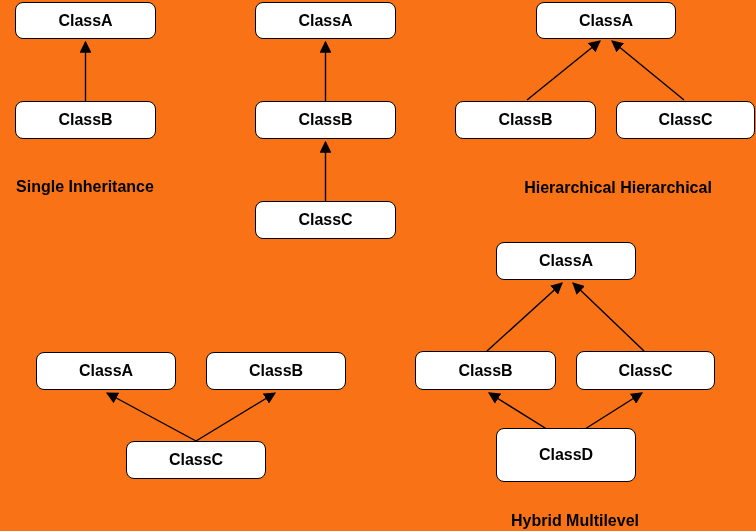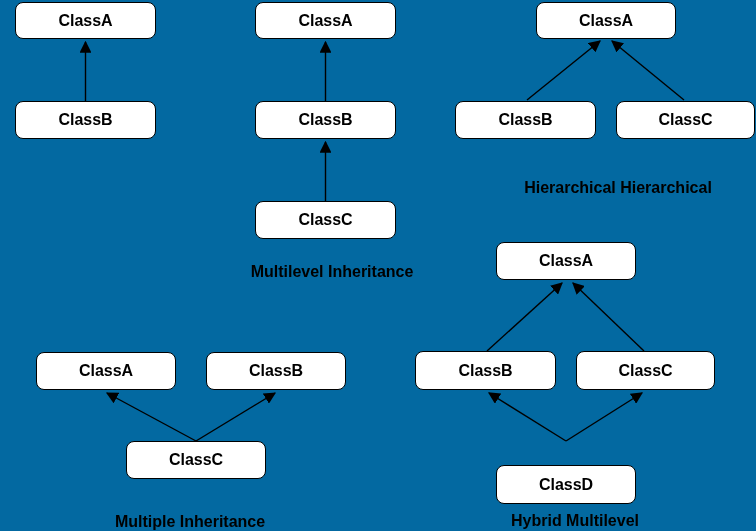--- a/index.html
+++ b/index.html
@@ -1,21 +1,21 @@
 <!DOCTYPE html>
 <html><head>
 <meta charset="utf-8">
 <style>
   * { margin: 0; padding: 0; box-sizing: border-box; }
   html, body { background: #ffffff; }
   .canvas {
     position: relative;
     width: 756px;
     height: 531px;
-    background: #0369a1;
+    background: #f97316;
     font-family: "Liberation Sans", sans-serif;
     overflow: hidden;
   }
   .node {
     position: absolute;
     background: #ffffff;
     border: 1.5px solid #000000;
     border-radius: 8px;
     display: flex;
     align-items: center;
@@ -67,35 +67,34 @@
     <line x1="196" y1="441" x2="275" y2="393" marker-end="url(#arrow)"></line>
 
     <line x1="487" y1="351" x2="562" y2="283" marker-end="url(#arrow)"></line>
     <line x1="644" y1="351" x2="573" y2="283" marker-end="url(#arrow)"></line>
     <line x1="566" y1="441" x2="489" y2="393" marker-end="url(#arrow)"></line>
     <line x1="566" y1="441" x2="642" y2="393" marker-end="url(#arrow)"></line>
   </svg>
 
   <div class="node" style="left:15px; top:2px; width:141px; height:37px;">ClassA</div>
   <div class="node" style="left:15px; top:101px; width:141px; height:38px;">ClassB</div>
+  <div class="caption" style="left:85px; top:178px;">Single Inheritance</div>
 
   <div class="node" style="left:255px; top:2px; width:141px; height:37px;">ClassA</div>
   <div class="node" style="left:255px; top:101px; width:141px; height:38px;">ClassB</div>
   <div class="node" style="left:255px; top:201px; width:141px; height:38px;">ClassC</div>
-  <div class="caption" style="left:332px; top:263px;">Multilevel Inheritance</div>
 
   <div class="node" style="left:536px; top:2px; width:140px; height:37px;">ClassA</div>
   <div class="node" style="left:455px; top:101px; width:141px; height:38px;">ClassB</div>
   <div class="node" style="left:616px; top:101px; width:139px; height:38px;">ClassC</div>
   <div class="caption" style="left:618px; top:179px;">Hierarchical Hierarchical</div>
 
   <div class="node" style="left:36px; top:352px; width:140px; height:38px;">ClassA</div>
   <div class="node" style="left:206px; top:352px; width:140px; height:38px;">ClassB</div>
   <div class="node" style="left:126px; top:441px; width:140px; height:38px;">ClassC</div>
-  <div class="caption" style="left:190px; top:513px;">Multiple Inheritance</div>
 
   <div class="node" style="left:496px; top:242px; width:140px; height:38px;">ClassA</div>
   <div class="node" style="left:415px; top:351px; width:141px; height:39px;">ClassB</div>
   <div class="node" style="left:576px; top:351px; width:139px; height:39px;">ClassC</div>
-  <div class="node" style="left:496px; top:465px; width:140px; height:39px;">ClassD</div>
+  <div class="node" style="left:496px; top:428px; width:140px; height:54px;">ClassD</div>
   <div class="caption" style="left:575px; top:512px;">Hybrid Multilevel</div>
 
 </div>
 
 </body></html>

